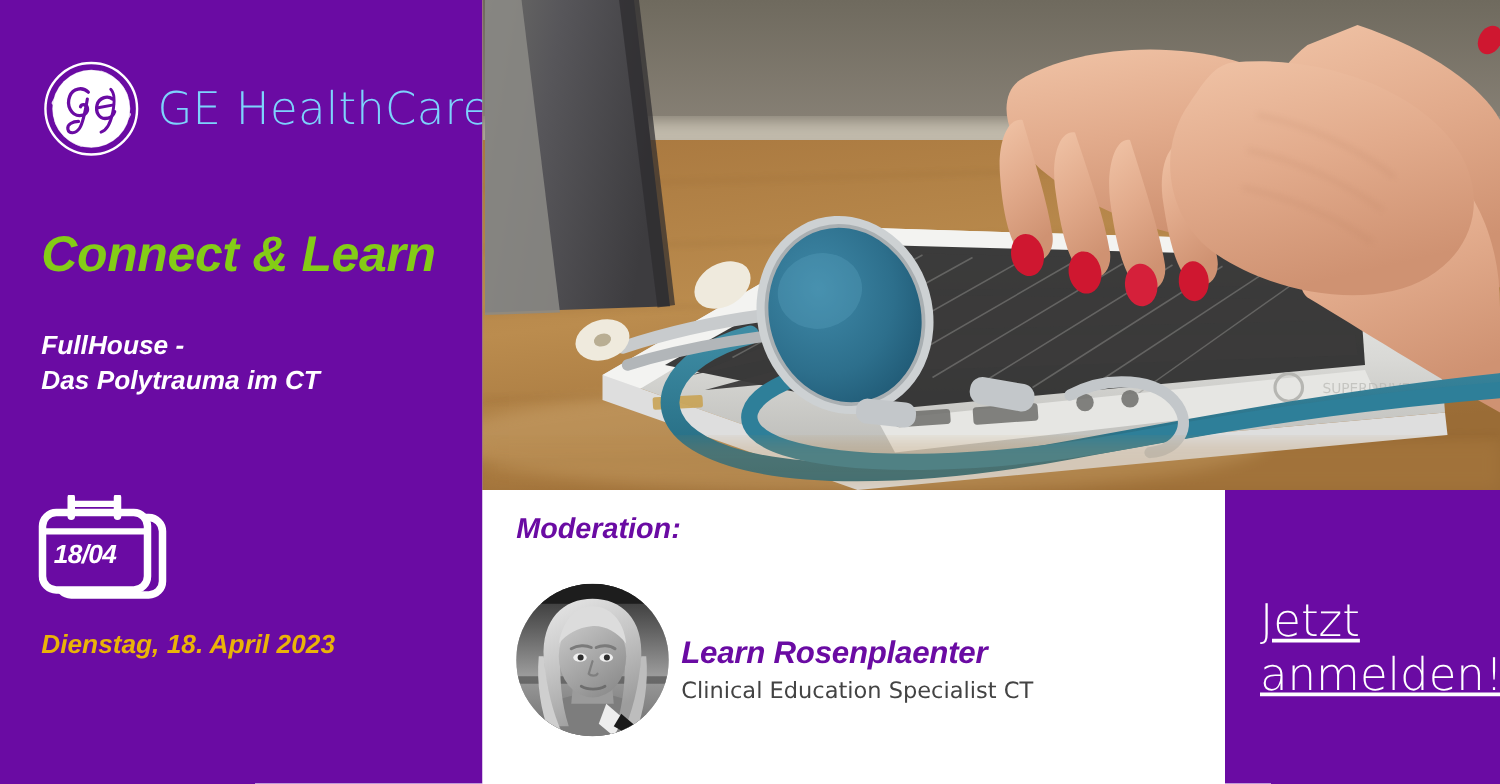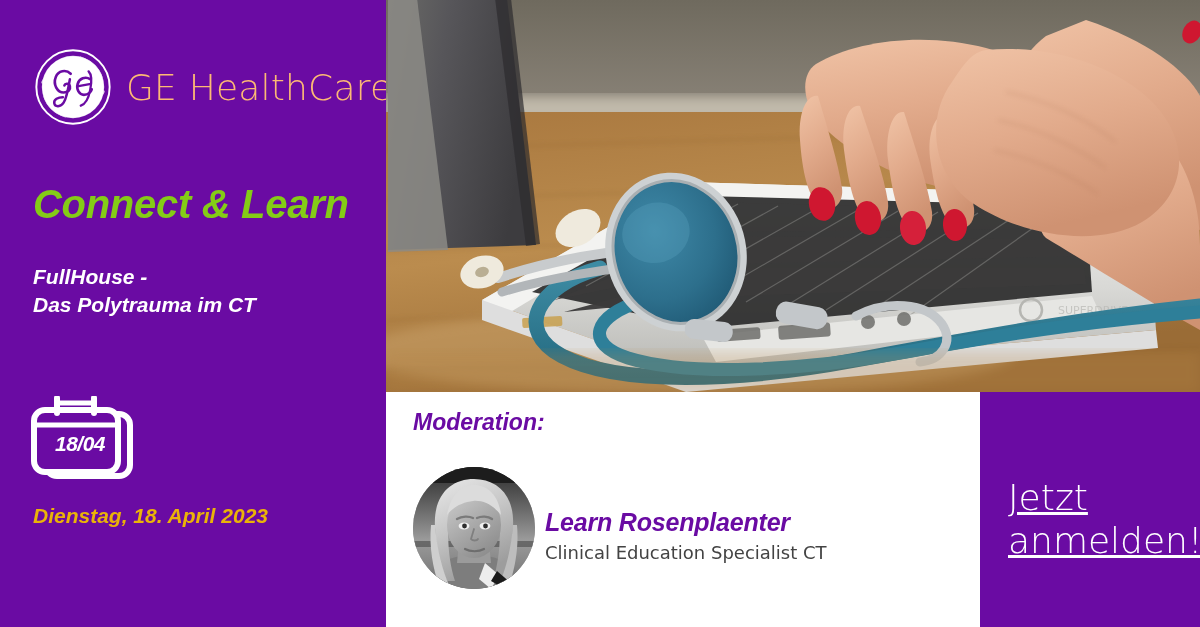--- a/index.html
+++ b/index.html
@@ -38,21 +38,21 @@
     display: flex;
     align-items: center;
   }
   #ge-monogram {
     width: 78px;
     height: 78px;
     flex: 0 0 auto;
   }
   #ge-wordmark {
     margin-left: 14px;
-    color: #fdba74;
+    color: #7dd3fc;
     font-size: 36px;
     font-weight: 300;
     letter-spacing: 0.2px;
     white-space: nowrap;
     font-family: "DejaVu Sans", sans-serif;
   }
 
   
   #headline {
     position: absolute;
@@ -84,21 +84,21 @@
     left: 30px;
     top: 396px;
     width: 104px;
     height: 90px;
   }
   #calendar-date-text {
     position: absolute;
     left: 13px;
     top: 36px;
     width: 74px;
-    text-align: center;
+    text-align: left;
     color: #ffffff;
     font-size: 21px;
     font-weight: bold;
     font-style: italic;
     letter-spacing: -0.5px;
   }
 
   
   #date-block {
     position: absolute;

